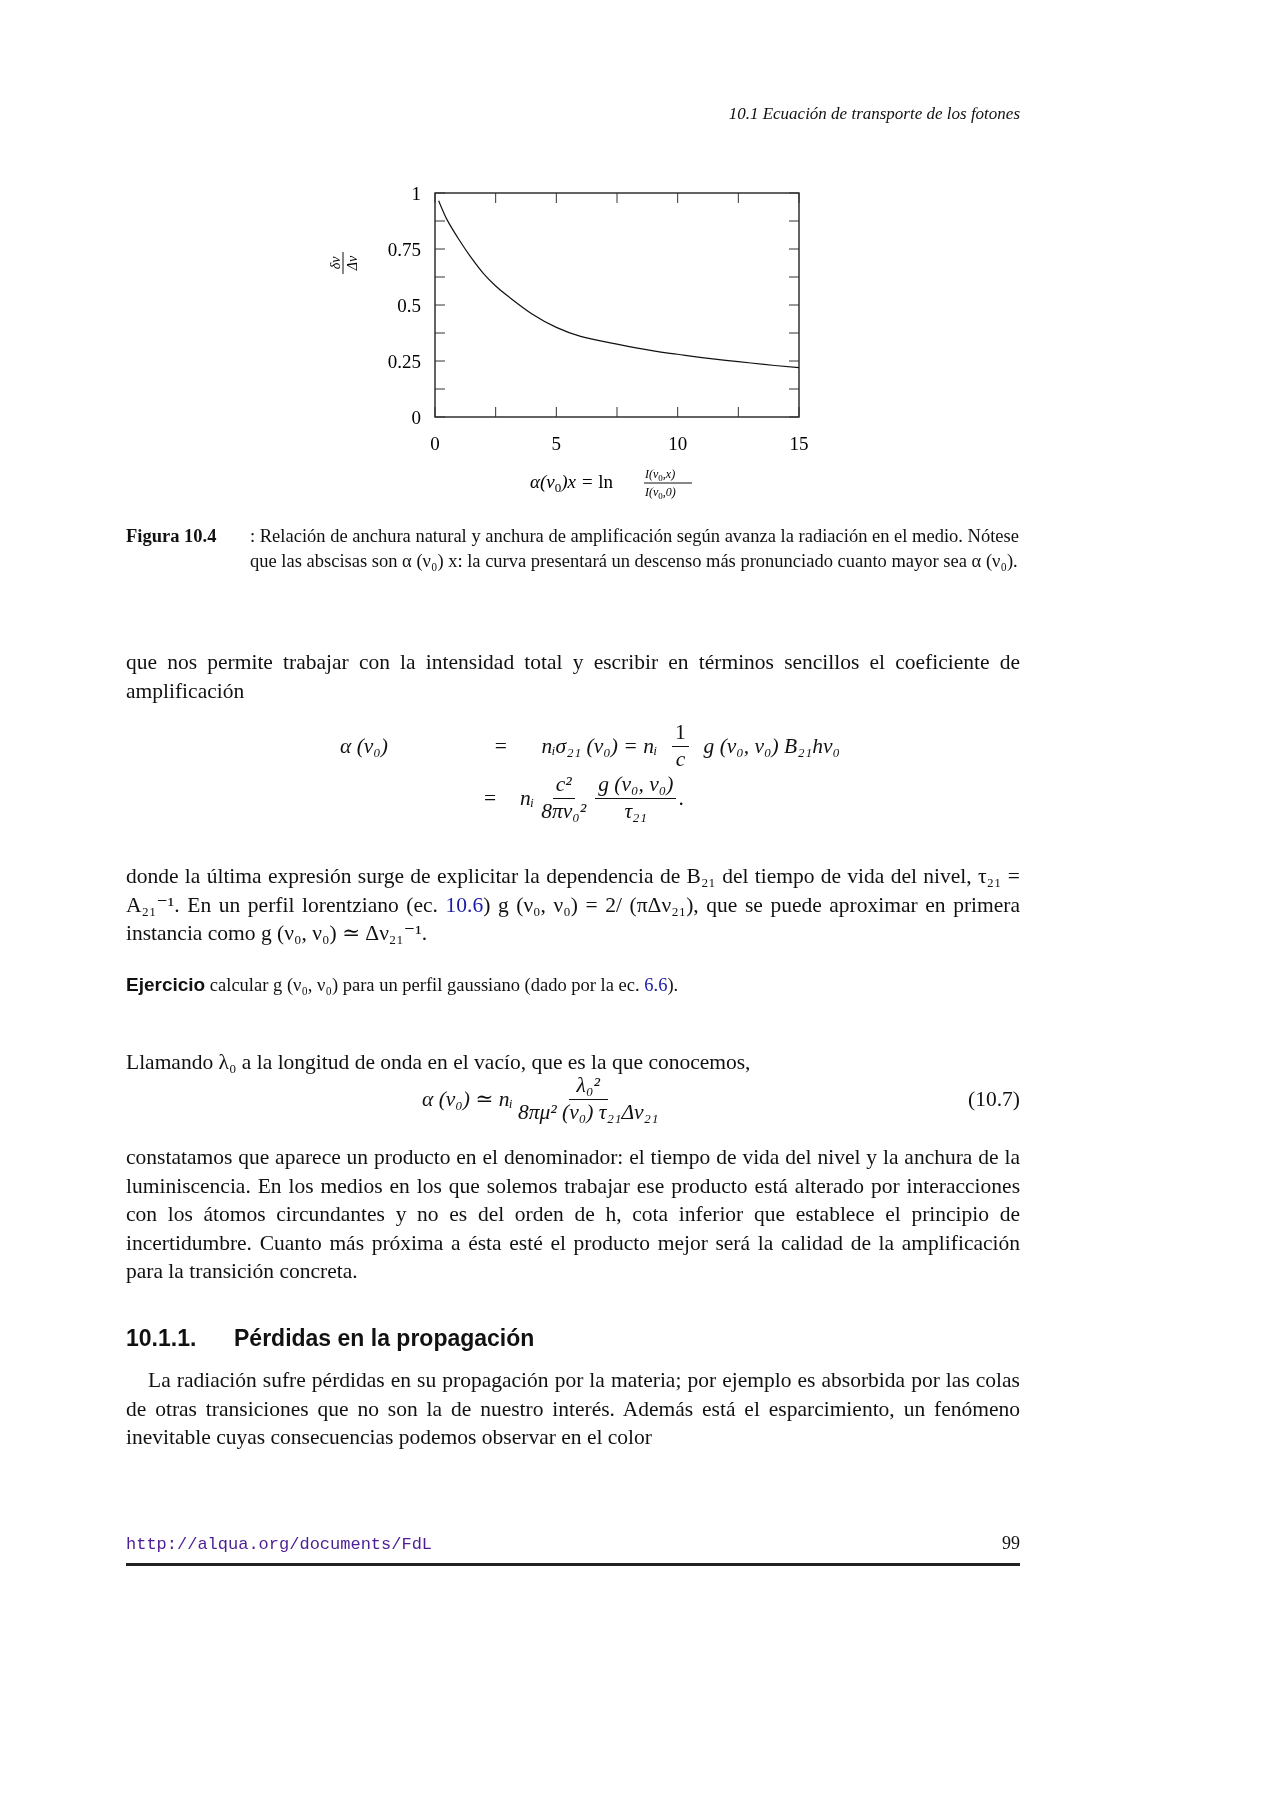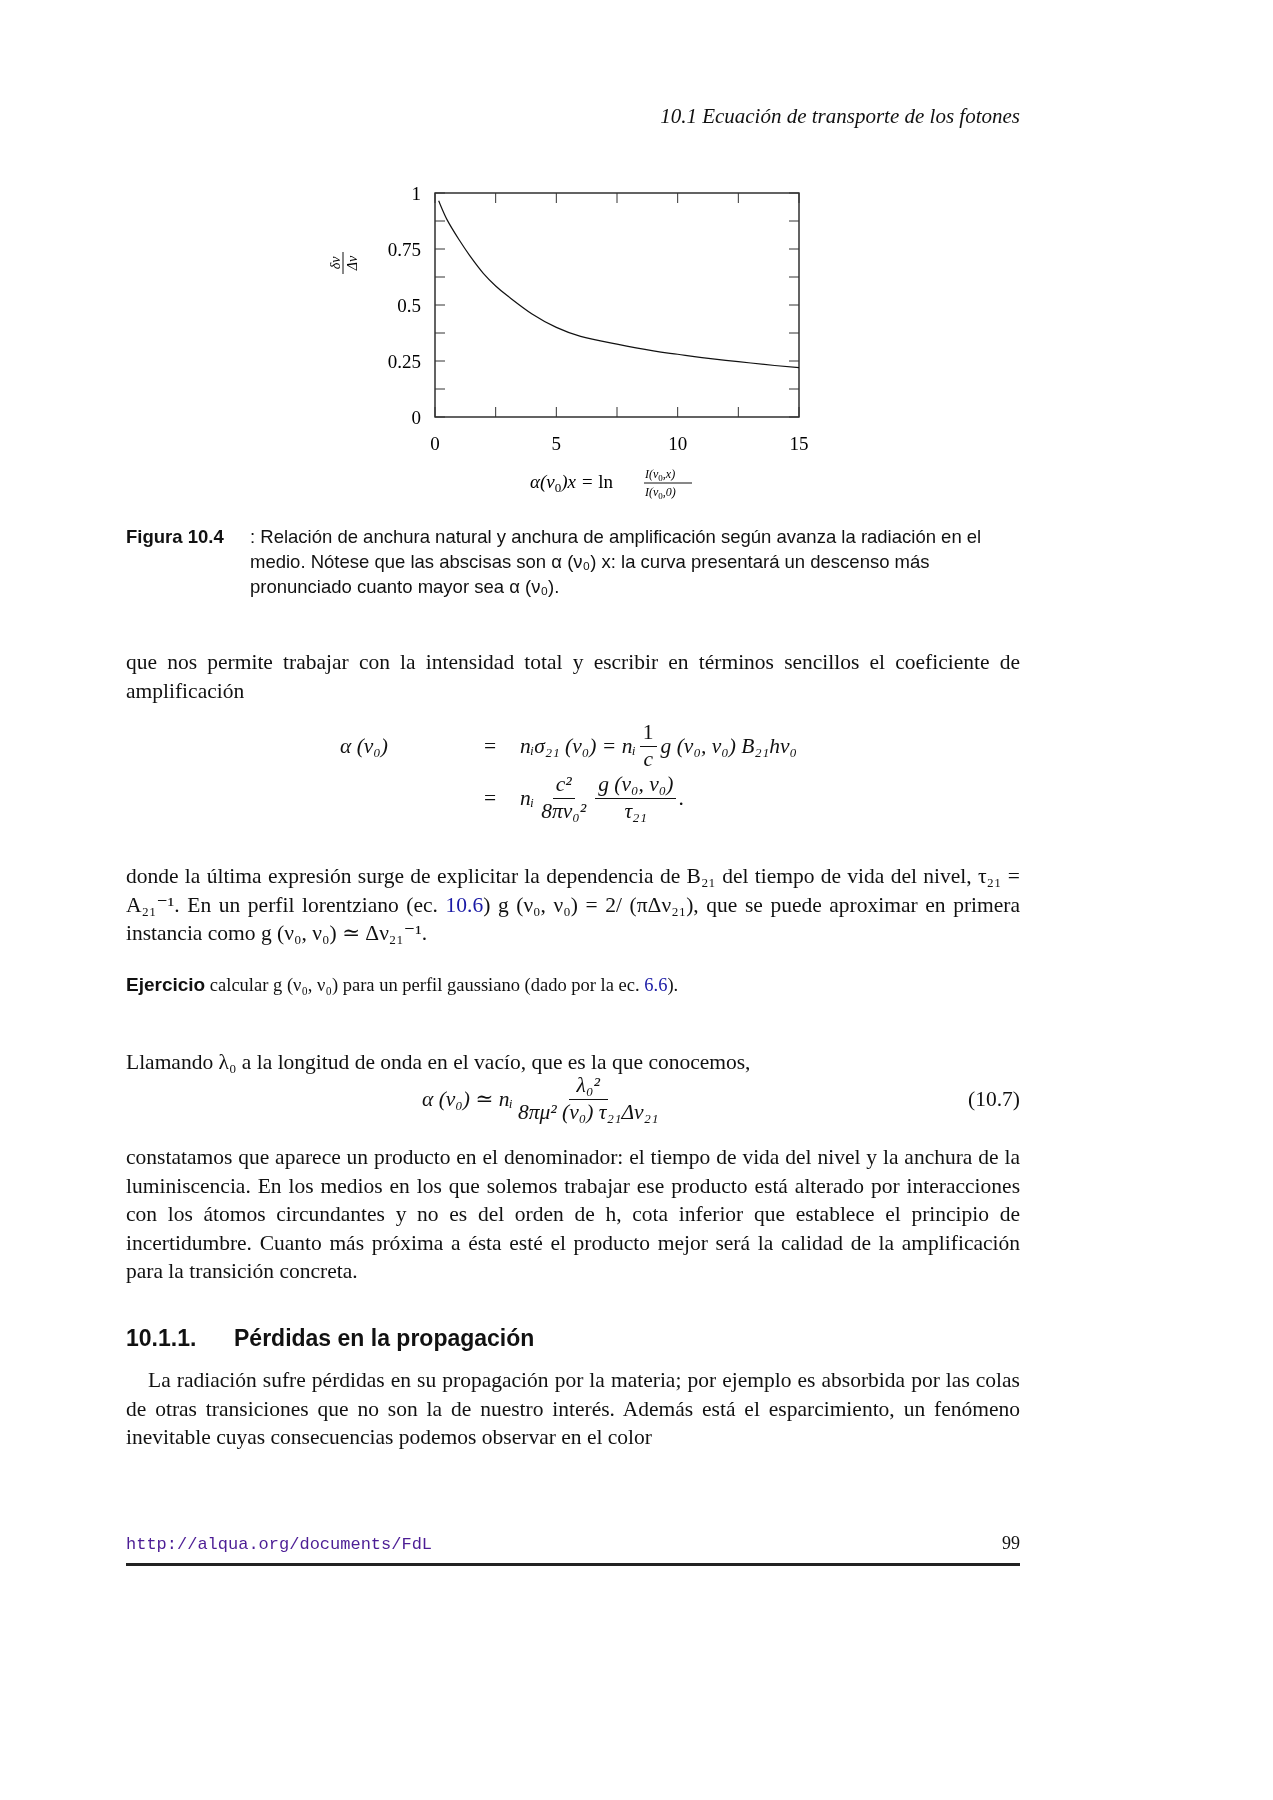--- a/index.html
+++ b/index.html
@@ -1,21 +1,21 @@
 <!DOCTYPE html>
 <html><head>
 <meta charset="utf-8">
 <style>
   html, body { margin:0; padding:0; background:#fff; }
   body { width:1273px; height:1800px; position:relative; overflow:hidden;
          font-family:"Liberation Serif", "DejaVu Serif", serif; color:#111; }
   .abs { position:absolute; }
-  .running-head { left:580px; top:104px; width:440px; text-align:right; font-style:italic; font-size:21px; }
+  .running-head { left:580px; top:104px; width:440px; text-align:right; font-style:italic; font-size:17px; }
   #chart { left:300px; top:160px; }
-  .caption { left:126px; top:524px; width:894px; font-family:Liberation Sans, sans-serif; font-size:18.5px; line-height:25px; }
+  .caption { left:126px; top:524px; width:894px; font-family:Liberation Serif, serif; font-size:18.5px; line-height:25px; }
   .caption .lbl { font-weight:bold; }
   .caption .body { display:block; margin-left:124px; margin-top:-25px; }
   .p { left:126px; width:894px; font-size:21.5px; line-height:28.5px; text-align:justify; }
   .eq { font-size:21.5px; font-style:italic; }
   .link { color:#1a1aa6; }
   .section { left:126px; top:1325px; font-family:"Liberation Sans","DejaVu Sans",sans-serif; font-size:23px; font-weight:bold; }
   .section .num { display:inline-block; width:108px; }
   .footer-url { left:126px; top:1535px; font-family:"Liberation Mono","DejaVu Sans Mono",monospace; font-size:17px; color:#4c1d95; }
   .footer-page { left:960px; top:1533px; width:60px; text-align:right; font-size:18px; }
   .footer-rule { left:126px; top:1563px; width:894px; height:3px; background:#222; }
@@ -89,21 +89,21 @@
 </svg>
 
 <div class="abs caption">
   <span class="lbl">Figura 10.4</span>
   <span class="body">: Relación de anchura natural y anchura de amplificación según avanza la radiación en el medio. Nótese que las abscisas son α (ν₀) x: la curva presentará un descenso más pronunciado cuanto mayor sea α (ν₀).</span>
 </div>
 
 <div class="abs p" style="top:648px;">que nos permite trabajar con la intensidad total y escribir en términos sencillos el coeficiente de amplificación</div>
 
 <div class="abs eq" style="left:340px; top:722px; width:500px;">
-  <div style="display:flex; align-items:center; height:48px;">
+  <div style="display:flex; align-items:center; height:48px;justify-content:space-between;">
     <span style="width:120px;">α (ν₀)</span>
     <span class="up" style="width:60px; text-align:center;">=</span>
     <span>nᵢσ₂₁ (ν₀) = nᵢ</span>
     <span class="frac" style="margin:0 4px;">
         <span class="n up">1</span>
         <span class="d">c</span>
       </span>
     <span>g (ν₀, ν₀) B₂₁hν₀</span>
   </div>
   <div style="display:flex; align-items:center; height:56px;">

